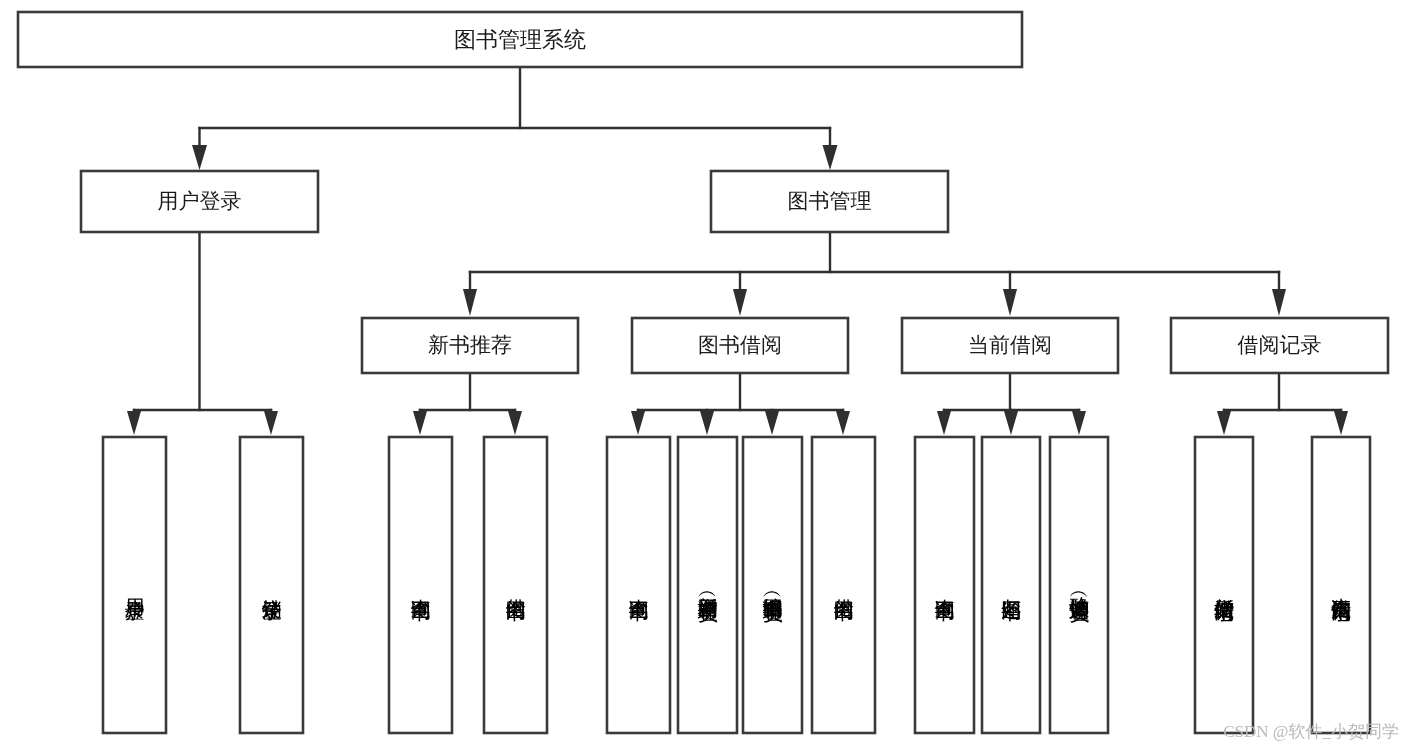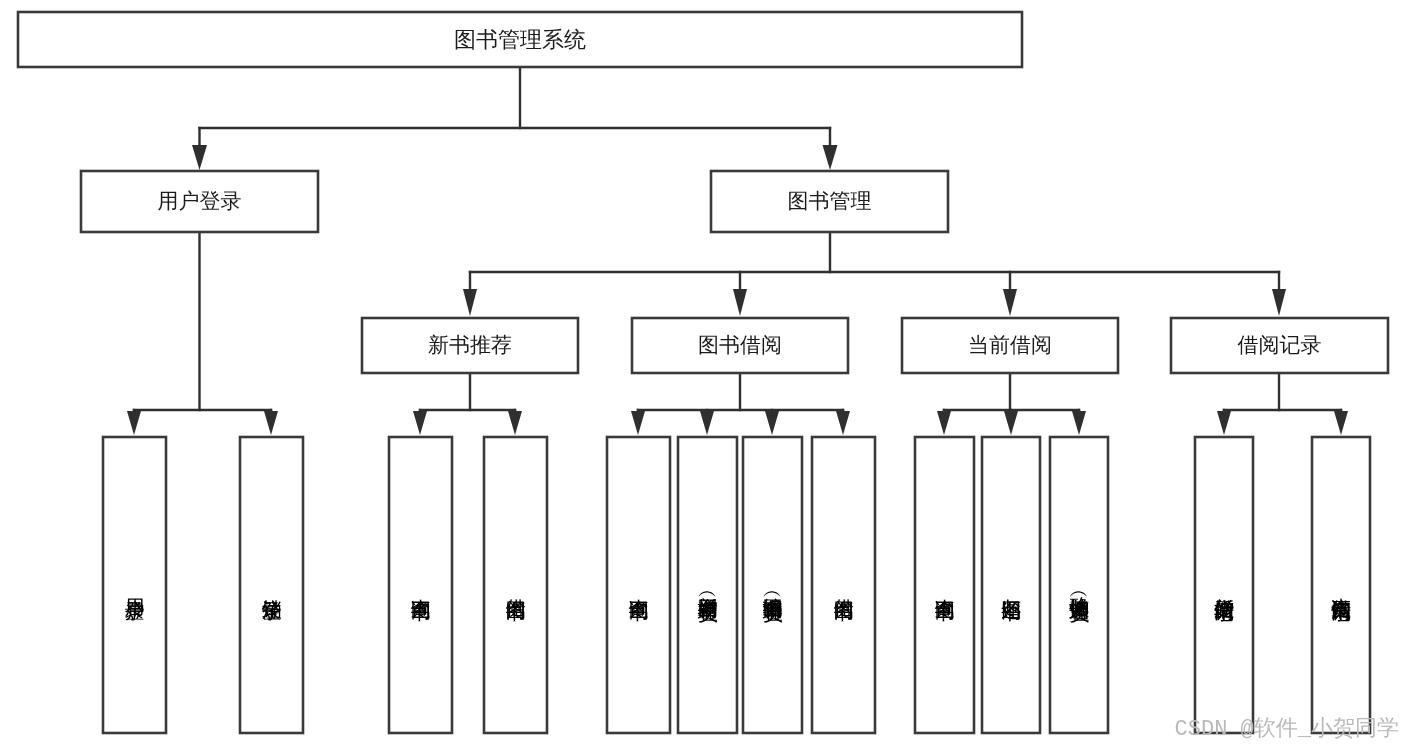--- a/index.html
+++ b/index.html
@@ -28,22 +28,22 @@
     letter-spacing:1px;
     white-space:normal;
     text-align:center;
   }
   .vbox-text{
     position:absolute;display:flex;align-items:center;justify-content:center;
     pointer-events:none;
   }
   .watermark{
     position:absolute;right:6px;bottom:4px;
-    color:#b9b9b9;font-size:22px;
-    font-family:Liberation Mono, monospace;
+    color:#b9b9b9;font-size:17px;
+    font-family:Liberation Serif, serif;
     white-space:nowrap;
   }
 </style>
 </head>
 <body>
 
 <svg id="canvas" viewBox="0 0 1405 747">
 
   <g>
     <path class="conn" d="M520,67 L520,128"></path>

